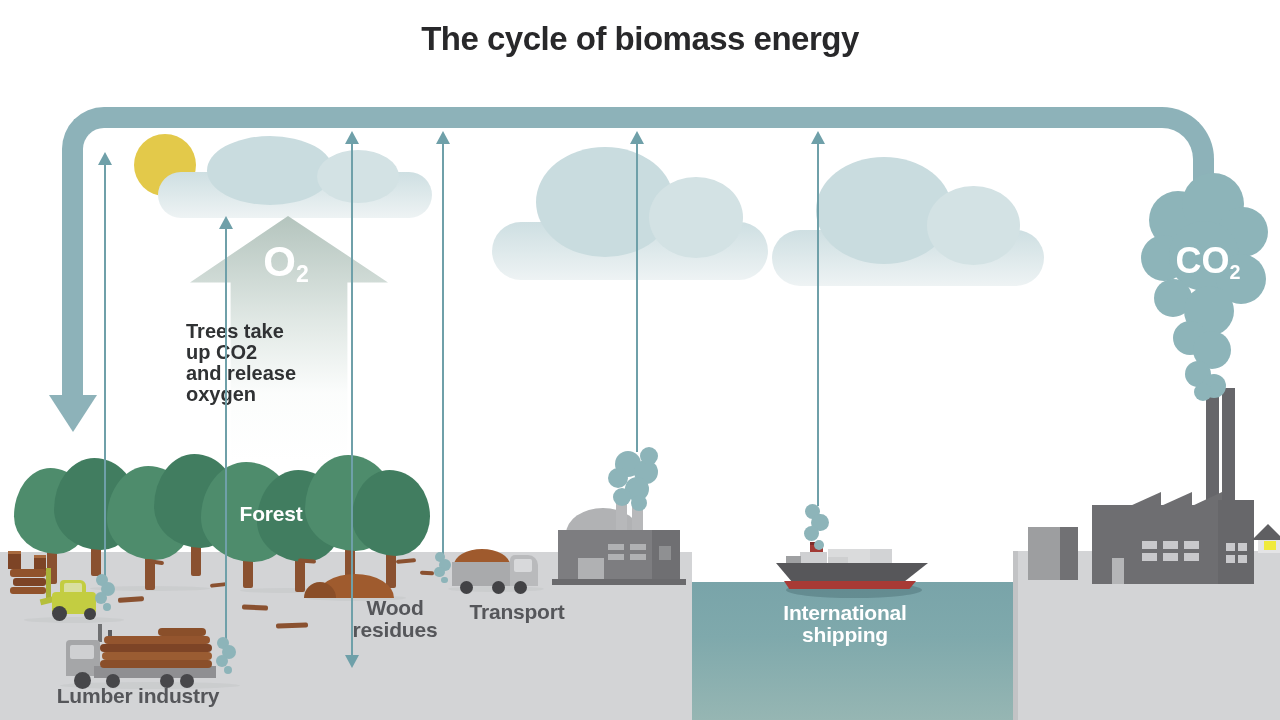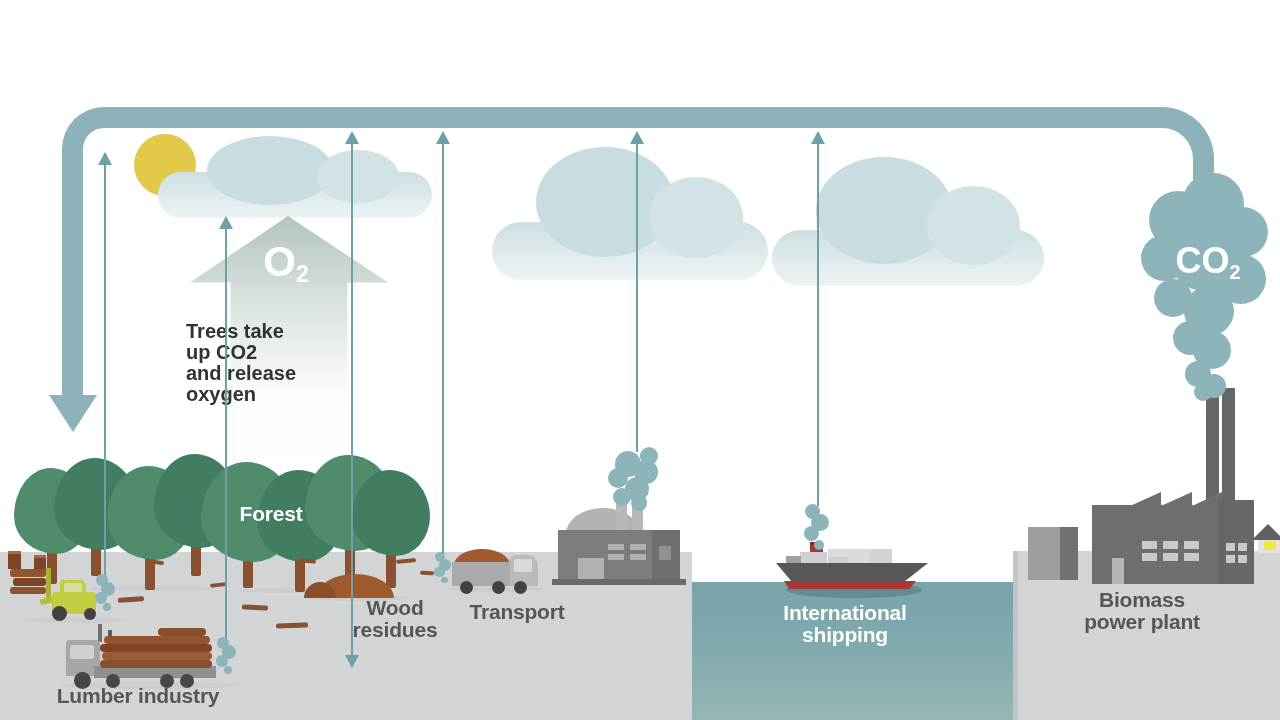--- a/index.html
+++ b/index.html
@@ -41,20 +41,21 @@
   .stick{position:absolute;background:#8a5130;border-radius:2px;}
   .mound{position:absolute;background:#9f5b2e;border-radius:50% 50% 0 0 / 100% 100% 0 0;}
   .win{position:absolute;background:#c9c9cc;}
   .tri-up{position:absolute;width:0;height:0;}
 </style>
 </head>
 <body>
 
 <div id="stage">
 
+  <div class="title">The cycle of biomass energy</div>
 
   <div class="circ" style="left:134px;top:134px;width:62px;height:62px;background:#e3c94a;"></div>
 
   <div>
       <div class="cloud small" style="left: 158px; top: 172px; width: 274px; height: 46px;"></div>
       <div class="cloud" style="left: 492px; top: 222px; width: 276px; height: 58px;"></div>
       <div class="cloud" style="left: 772px; top: 230px; width: 272px; height: 56px;"></div>
     </div>
 
   <div>
@@ -296,16 +297,14 @@
       <div class="circ" style="left: 813.75px; top: 539.75px; width: 10px; height: 10px; background: rgb(141, 180, 185);"></div>
     </div>
 
   <div class="lbl white" style="left:221px;top:503px;width:100px;">Forest</div>
   <div class="lbl" style="left:337px;top:597px;width:116px;">Wood
 residues</div>
   <div class="lbl" style="left:38px;top:685px;width:200px;">Lumber industry</div>
   <div class="lbl" style="left:461px;top:601px;width:112px;">Transport</div>
   <div class="lbl white" style="left:769px;top:602px;width:152px;">International
 shipping</div>
-  <div class="lbl" style="left:1060px;top:589px;width:164px;">Biomass
-power plant</div>
 
 </div>
 
 </body></html>

